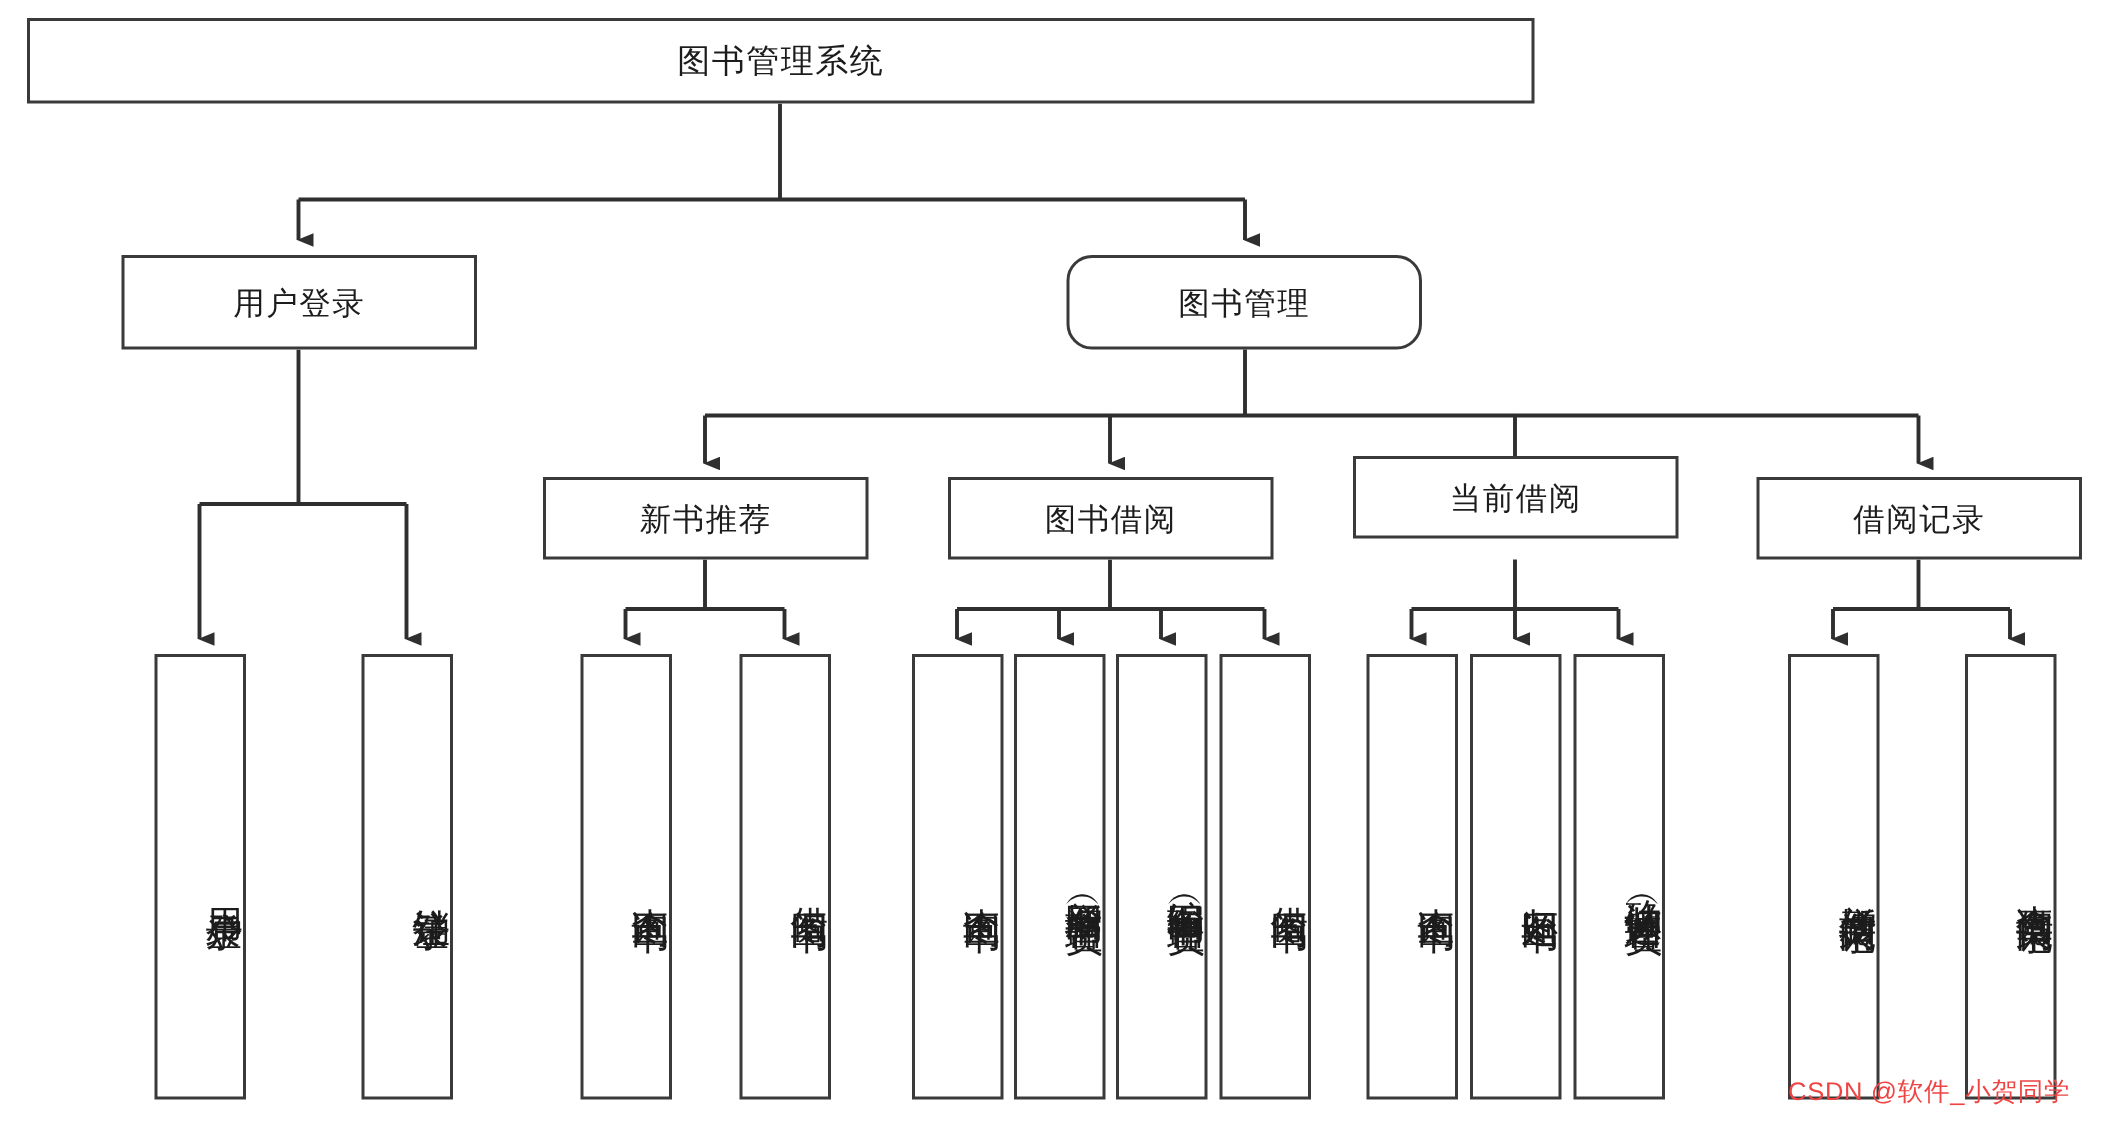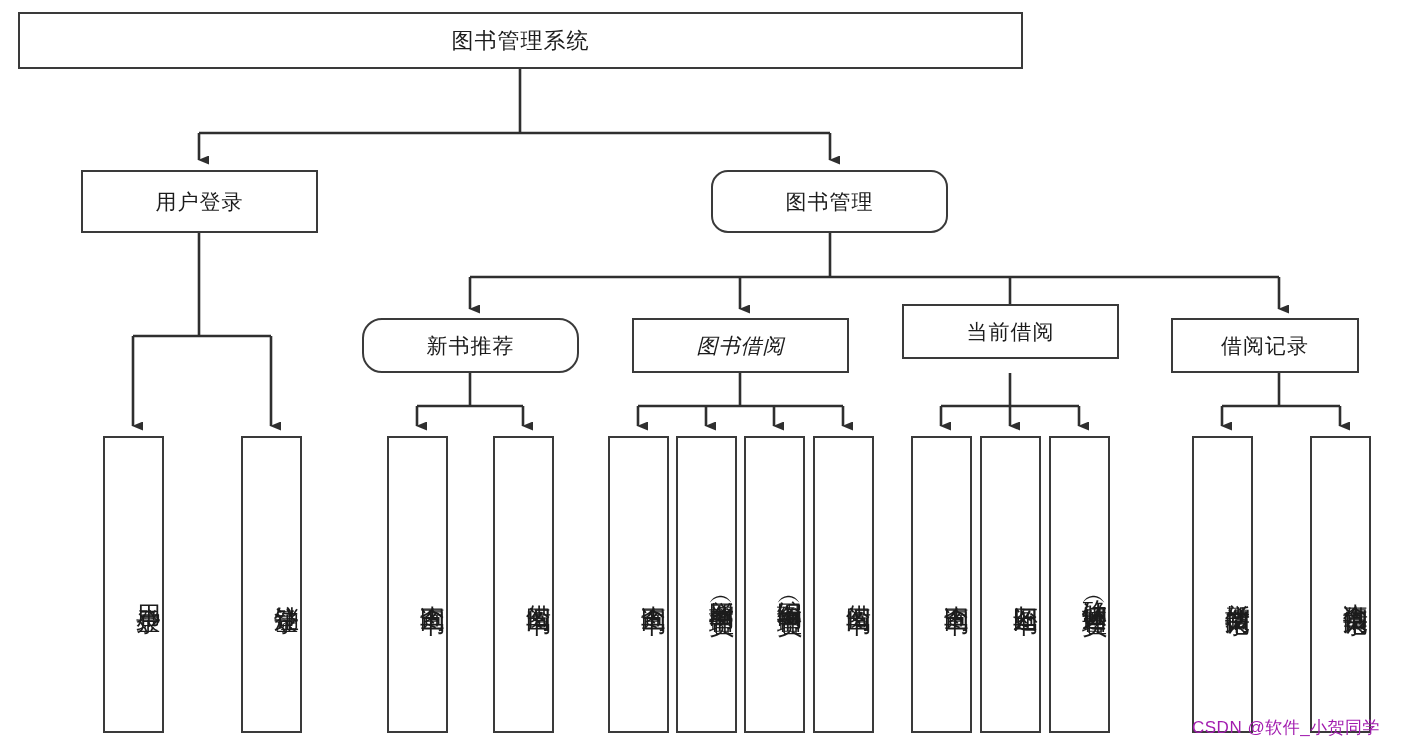--- a/index.html
+++ b/index.html
@@ -48,21 +48,21 @@
   }
   .node.vert .vtext {
     writing-mode: vertical-rl;
     text-orientation: upright;
     white-space: nowrap;
     display: block;
   }
   #root-node { font-size: 22px; }
   .watermark {
     position: absolute;
-    color: #a21caf;
+    color: #ef4444;
     font-size: 17px;
     letter-spacing: 0.5px;
     white-space: nowrap;
     font-family: "Liberation Sans", "DejaVu Sans", sans-serif;
   }
 </style>
 </head>
 <body>
 
 <div id="canvas">
@@ -123,30 +123,30 @@
     <span>图书管理系统</span>
   </div>
 
   <div class="node horiz" style="left:81px; top:170px; width:237px; height:63px;">
     <span>用户登录</span>
   </div>
   <div class="node horiz" style="left:711px; top:170px; width:237px; height:63px;border-radius:17px;">
     <span>图书管理</span>
   </div>
 
-  <div class="node horiz" style="left:362px; top:318px; width:217px; height:55px;border-radius:20px;">
+  <div class="node horiz" style="left:362px; top:318px; width:217px; height:55px;">
     <span>新书推荐</span>
   </div>
-  <div class="node horiz" style="left:632px; top:318px; width:217px; height:55px;font-style:italic;">
+  <div class="node horiz" style="left:632px; top:318px; width:217px; height:55px;">
     <span>图书借阅</span>
   </div>
   <div class="node horiz" style="left:902px; top:304px; width:217px; height:55px;">
     <span>当前借阅</span>
   </div>
-  <div class="node horiz" style="left:1171px; top:318px; width:188px; height:55px;">
+  <div class="node horiz" style="left:1171px; top:318px; width:217px; height:55px;">
     <span>借阅记录</span>
   </div>
 
   <div class="node vert" style="left:103px; top:436px; width:61px; height:297px;">
     <span class="vtext">用户登录</span>
   </div>
   <div class="node vert" style="left:241px; top:436px; width:61px; height:297px;">
     <span class="vtext">注销登录</span>
   </div>
 

